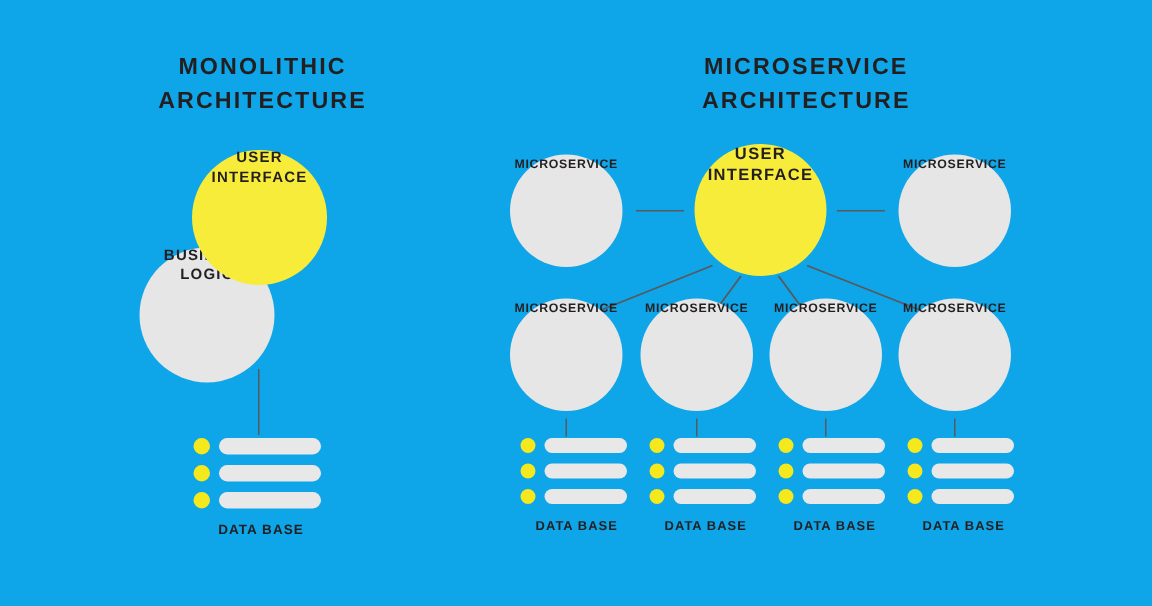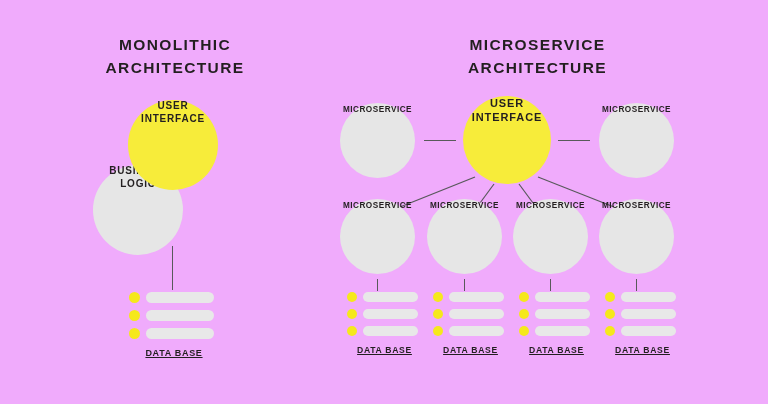--- a/index.html
+++ b/index.html
@@ -12,21 +12,21 @@
     height: 404px;
     overflow: hidden;
     font-family: "Liberation Sans", sans-serif;
     color: #231f20;
     position: relative;
   }
   #canvas {
     position: relative;
     width: 768px;
     height: 404px;
-    background: #f0abfc;
+    background: #0ea5e9;
   }
 
   
   .panel-title {
     position: absolute;
     text-align: center;
     font-weight: bold;
     font-size: 15.5px;
     letter-spacing: 1.4px;
     line-height: 23px;
@@ -77,21 +77,20 @@
     position: absolute;
     left: 0; top: 0;
     width: 768px; height: 404px;
     pointer-events: none;
     overflow: visible;
   }
 
   
   .db {
     position: absolute;
-    text-decoration: underline;
   }
   .db-row {
     display: flex;
     align-items: center;
     margin-bottom: 7px;
   }
   .db-dot {
     width: 10px;
     height: 10px;
     border-radius: 50%;

